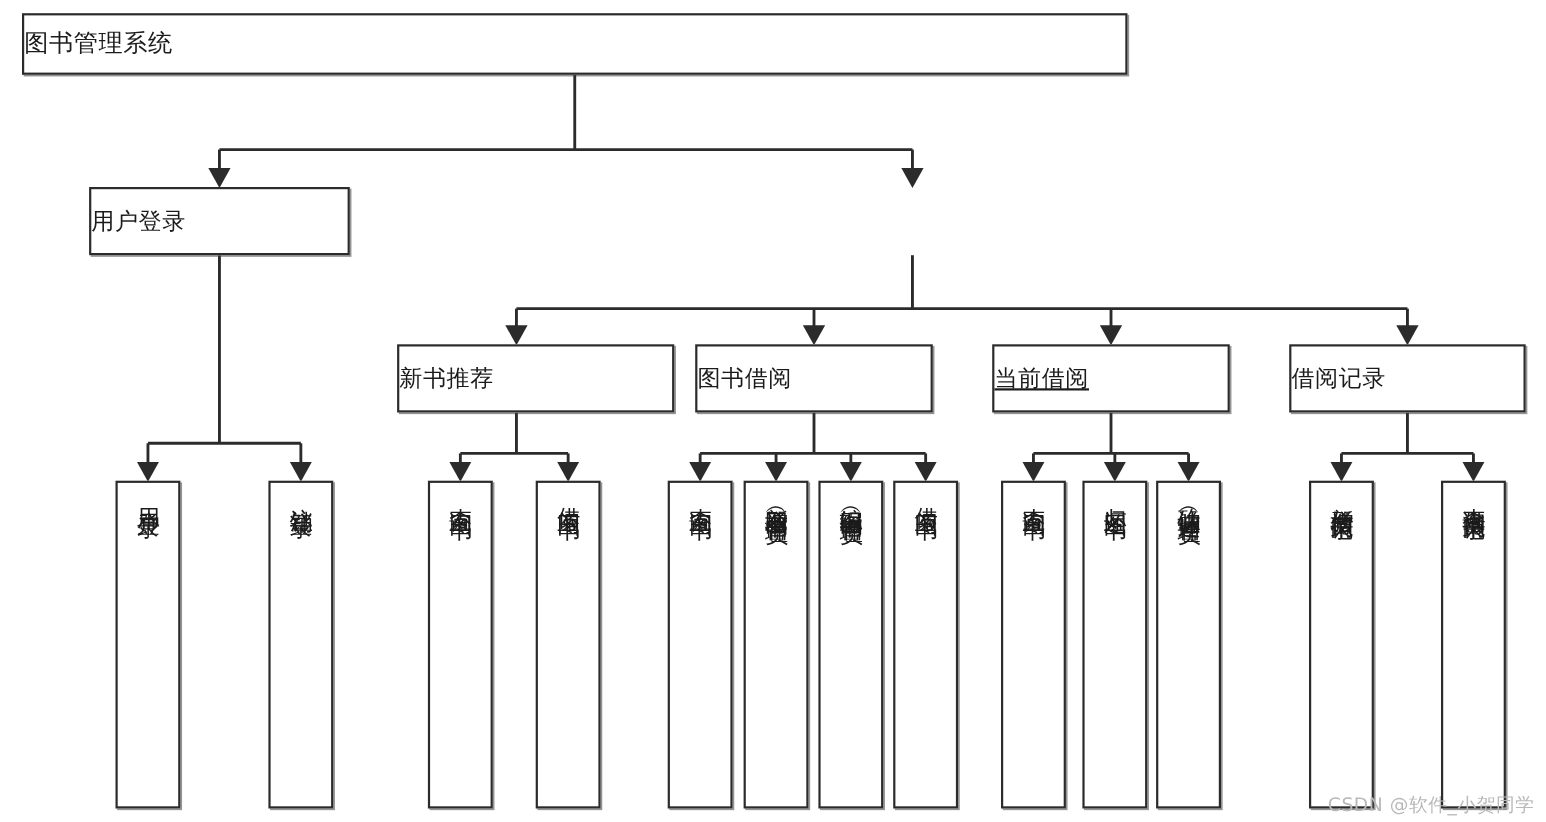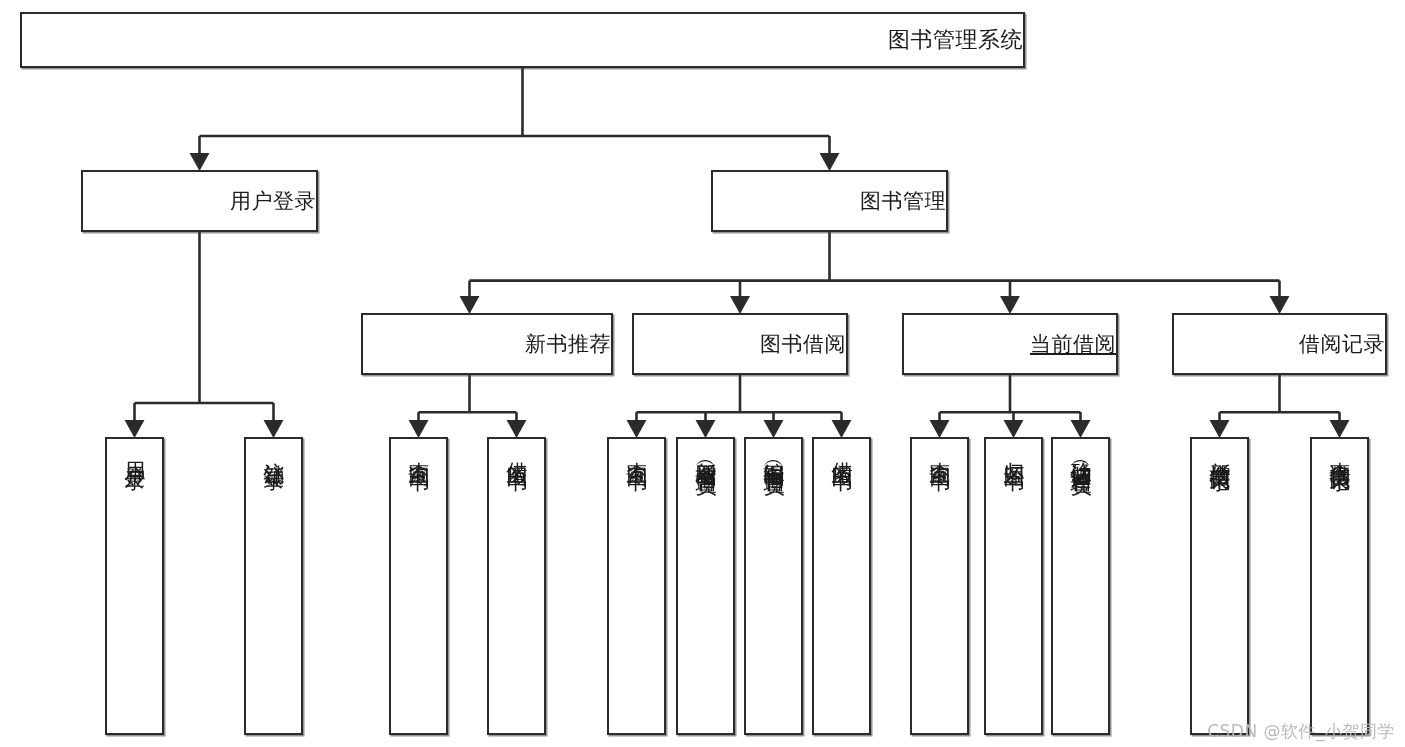--- a/index.html
+++ b/index.html
@@ -27,21 +27,21 @@
     pointer-events: none;
   }
   .node {
     position: absolute;
     box-sizing: border-box;
     background: #ffffff;
     border: 2px solid #2b2b2b;
     box-shadow: 1.5px 1.5px 0 rgba(60,60,60,0.55);
     display: flex;
     align-items: center;
-    justify-content: flex-end;
+    justify-content: flex-start;
     color: #1b1b1b;
     z-index: 2;
   }
   .node-label {
     display: block;
     text-align: center;
     line-height: 1.25;
     white-space: pre;
   }
   
@@ -129,34 +129,31 @@
       </g>
   </svg>
 
   <div class="node horiz level-0" style="left:20px; top:12px; width:1005px; height:56px;">
     <span class="node-label">图书管理系统</span>
   </div>
 
   <div class="node horiz level-1" style="left:81px; top:170px; width:237px; height:62px;">
     <span class="node-label">用户登录</span>
   </div>
-  <div class="node horiz level-1" style="left:711px; top:170px; width:237px; height:62px;">
-    <span class="node-label">图书管理</span>
-  </div>
 
   <div class="node horiz level-2" style="left:361px; top:313px; width:252px; height:62px;">
     <span class="node-label">新书推荐</span>
   </div>
   <div class="node horiz level-2" style="left:632px; top:313px; width:216px; height:62px;">
     <span class="node-label">图书借阅</span>
   </div>
   <div class="node horiz level-2" style="left:902px; top:313px; width:216px; height:62px;text-decoration:underline;">
     <span class="node-label">当前借阅</span>
   </div>
-  <div class="node horiz level-2" style="left:1172px; top:313px; width:215px; height:62px;padding-left:27px;">
+  <div class="node horiz level-2" style="left:1172px; top:313px; width:215px; height:62px;">
     <span class="node-label">借阅记录</span>
   </div>
 
   <div class="node vert" style="left:105px; top:437px; width:59px; height:298px;">
     <span class="node-label">用户登录</span>
   </div>
   <div class="node vert" style="left:244px; top:437px; width:59px; height:298px;">
     <span class="node-label">注销登录</span>
   </div>
   <div class="node vert" style="left:389px; top:437px; width:59px; height:298px;">

